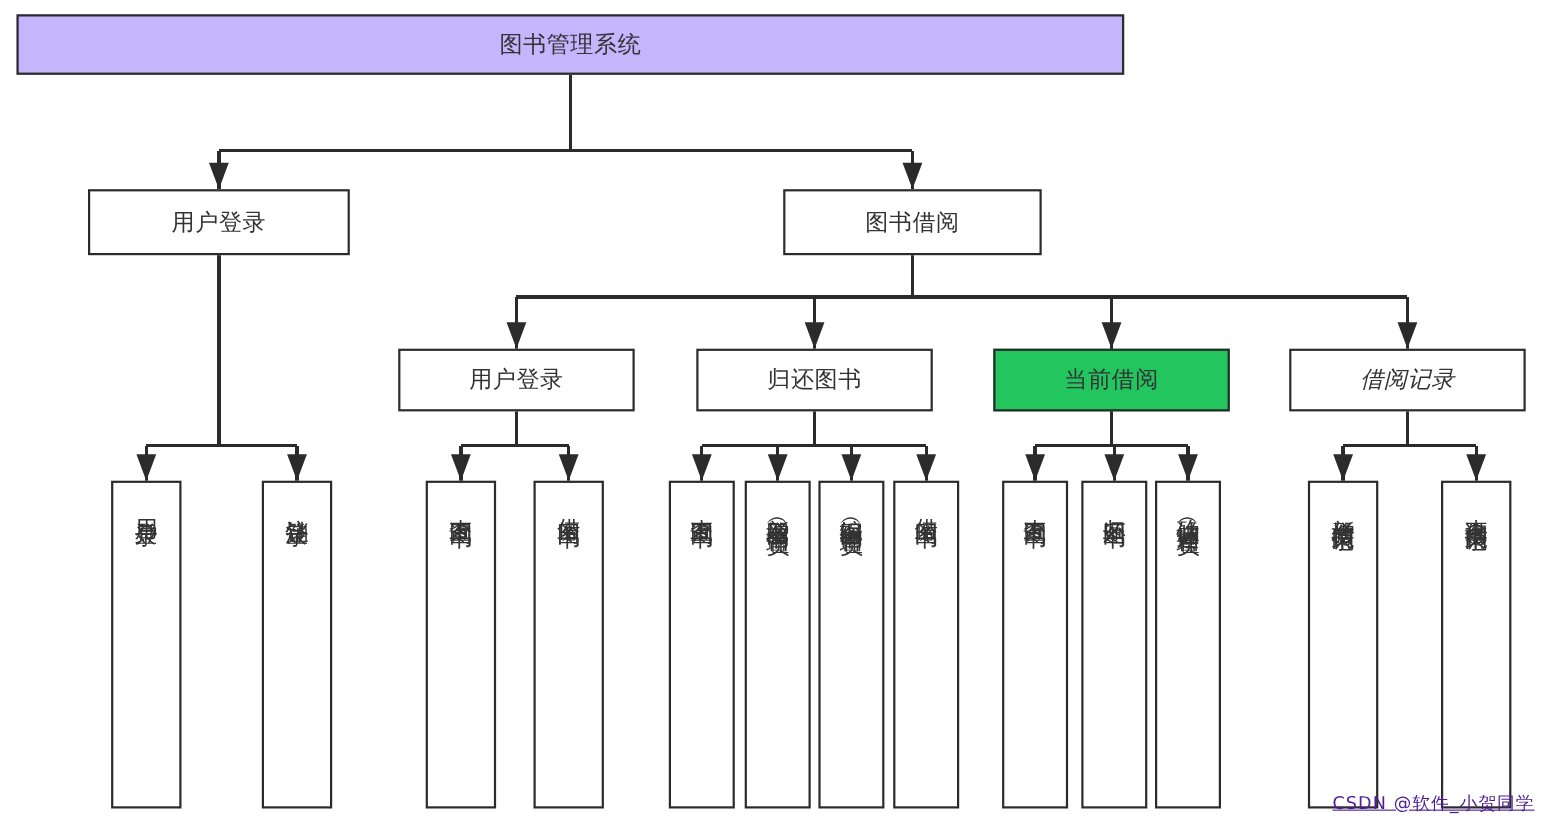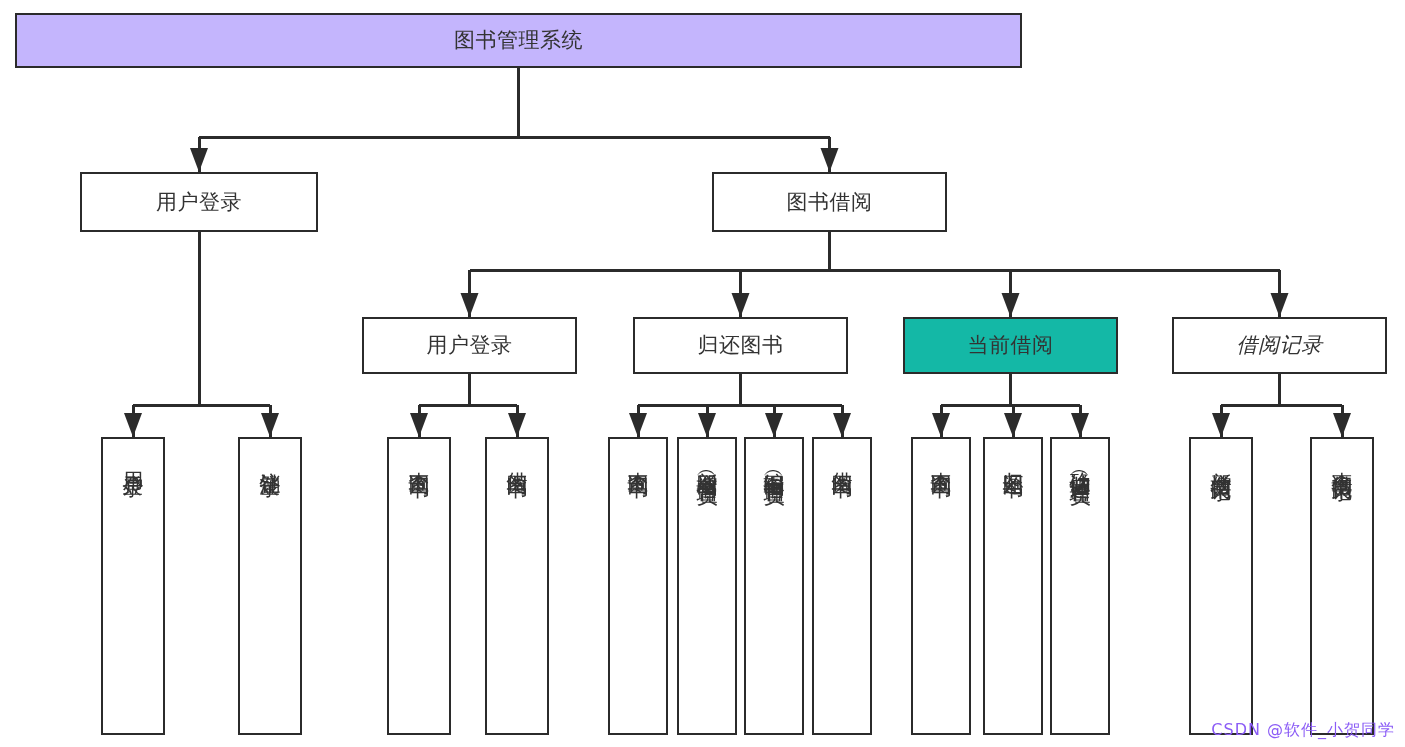--- a/index.html
+++ b/index.html
@@ -112,21 +112,21 @@
       </div>
       <div class="node-box" style="left: 712px; top: 172px; width: 235px; height: 60px; border-color: rgb(43, 43, 43); background: rgb(255, 255, 255);">
         <span class="node-label" style="color: rgb(51, 51, 51);">图书借阅</span>
       </div>
       <div class="node-box" style="left: 362px; top: 317px; width: 215px; height: 57px; border-color: rgb(43, 43, 43); background: rgb(255, 255, 255);">
         <span class="node-label" style="color: rgb(51, 51, 51);">用户登录</span>
       </div>
       <div class="node-box" style="left: 633px; top: 317px; width: 215px; height: 57px; border-color: rgb(43, 43, 43); background: rgb(255, 255, 255);">
         <span class="node-label" style="color: rgb(51, 51, 51);">归还图书</span>
       </div>
-      <div class="node-box" style="left: 903px; top: 317px; width: 215px; height: 57px; border-color: rgb(43, 43, 43); background: #14b8a6;">
+      <div class="node-box" style="left: 903px; top: 317px; width: 215px; height: 57px; border-color: rgb(43, 43, 43); background: #22c55e;">
         <span class="node-label" style="color: rgb(51, 51, 51);">当前借阅</span>
       </div>
       <div class="node-box" style="left: 1172px; top: 317px; width: 215px; height: 57px; border-color: rgb(43, 43, 43); background: rgb(255, 255, 255); font-style: italic;">
         <span class="node-label" style="color: rgb(51, 51, 51);">借阅记录</span>
       </div>
       <div class="node-box vertical" style="left: 101px; top: 437px; width: 64px; height: 298px; border-color: rgb(43, 43, 43); background: rgb(255, 255, 255);">
         <span class="node-label" style="color: rgb(51, 51, 51);">用户登录</span>
       </div>
       <div class="node-box vertical" style="left: 238px; top: 437px; width: 64px; height: 298px; border-color: rgb(43, 43, 43); background: rgb(255, 255, 255);">
         <span class="node-label" style="color: rgb(51, 51, 51);">注销登录</span>
@@ -158,14 +158,14 @@
       <div class="node-box vertical" style="left: 1050px; top: 437px; width: 60px; height: 298px; border-color: rgb(43, 43, 43); background: rgb(255, 255, 255);">
         <span class="node-label" style="color: rgb(51, 51, 51);">确认归还（管理员）</span>
       </div>
       <div class="node-box vertical" style="left: 1189px; top: 437px; width: 64px; height: 298px; border-color: rgb(43, 43, 43); background: rgb(255, 255, 255);">
         <span class="node-label" style="color: rgb(51, 51, 51);">新增借阅记录</span>
       </div>
       <div class="node-box vertical" style="left: 1310px; top: 437px; width: 64px; height: 298px; border-color: rgb(43, 43, 43); background: rgb(255, 255, 255);">
         <span class="node-label" style="color: rgb(51, 51, 51);">查询借阅记录</span>
       </div>
     </div>
-  <div class="watermark" style="color: #8b5cf6;">CSDN @软件_小贺同学</div>
+  <div class="watermark" style="color: #4c1d95; text-decoration: underline;">CSDN @软件_小贺同学</div>
 </div>
 
 </body></html>

